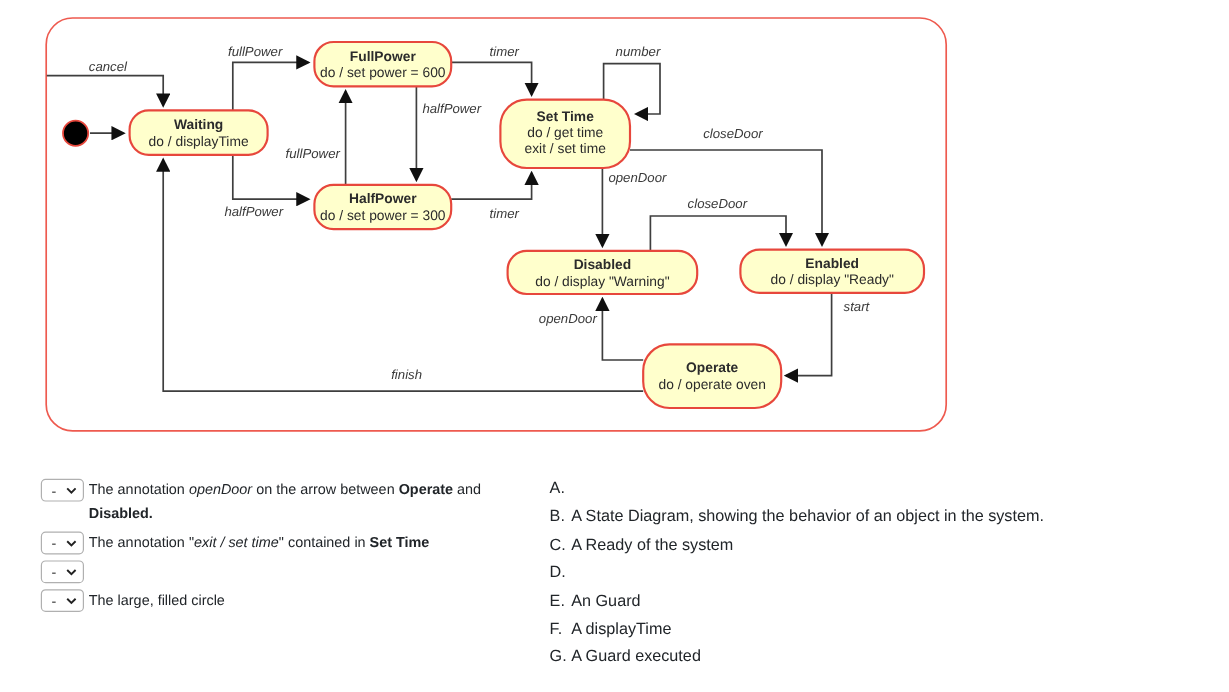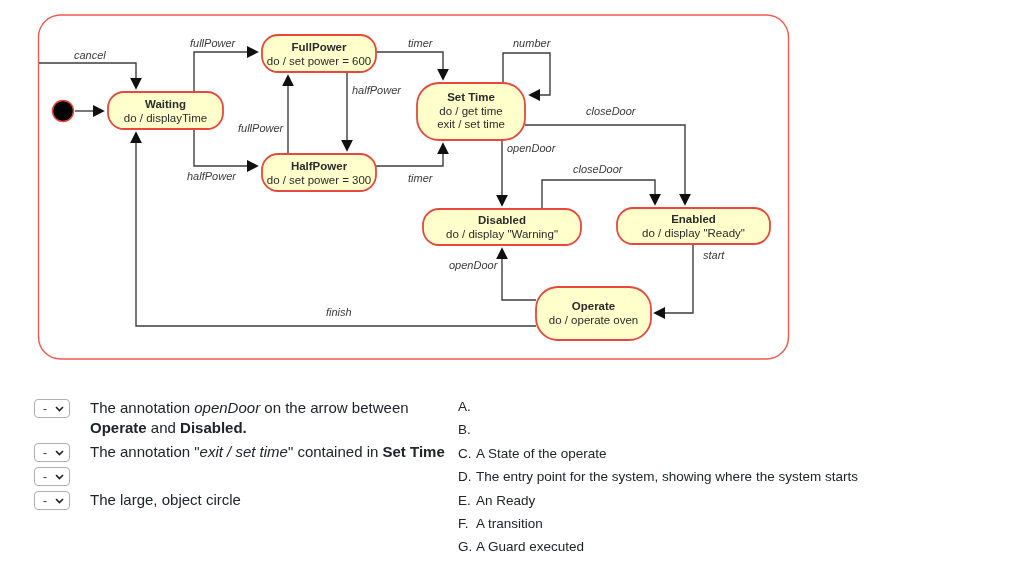--- a/index.html
+++ b/index.html
@@ -17,21 +17,21 @@
 
   
   .quiz-left  { position:absolute; left:34px;  top:398px; width:428px; color:#212529; }
   .quiz-right { position:absolute; left:458px; top:397px; width:560px; color:#212529; }
   .q-row { display:flex; align-items:flex-start; margin-bottom:4px; }
   .mini-select { flex:0 0 auto; width:36px; height:19px; margin-top:1px;
                  border:1px solid #b0b0b0; border-radius:4px; background:#fff;
                  display:inline-flex; align-items:center; justify-content:space-between;
                  padding:0 5px 0 8px; cursor:pointer; }
   .ms-val { font-size:12px; color:#333; line-height:1; }
-  .q-text { margin-left:20px; font-size:15px; line-height:20px; max-width:370px; }
+  .q-text { margin-left:4px; font-size:12px; line-height:20px; max-width:370px; }
   .q-text .i { font-style:italic; }
   .q-text .b { font-weight:bold; }
   .ans-row { display:flex; font-size:13.5px; line-height:20px; margin-bottom:3.4px; }
   .ans-letter { flex:0 0 18px; }
 </style>
 </head>
 <body>
 
 <div class="stage">
 
@@ -157,48 +157,48 @@
     </div>
 
     <div class="q-row">
       <div class="mini-select">
         <span class="ms-val">-</span>
         <svg width="9" height="6" viewBox="0 0 9 6">
           <polyline points="1,1 4.5,4.5 8,1" fill="none" stroke="#222" stroke-width="1.6"></polyline>
         </svg>
       </div>
       <div class="q-text">
-        <span class="n">The large, object circle</span>
+        <span class="n">The large, filled circle</span>
       </div>
     </div>
 
   </div>
 
   <div class="quiz-right">
     <div class="ans-row">
       <span class="ans-letter">A.</span>
     </div>
     <div class="ans-row">
       <span class="ans-letter">B.</span>
+      <span>A State Diagram, showing the behavior of an object in the system.</span>
     </div>
     <div class="ans-row">
       <span class="ans-letter">C.</span>
-      <span>A State of the operate</span>
+      <span>A Ready of the system</span>
     </div>
     <div class="ans-row">
       <span class="ans-letter">D.</span>
-      <span>The entry point for the system, showing where the system starts</span>
     </div>
     <div class="ans-row">
       <span class="ans-letter">E.</span>
-      <span>An Ready</span>
+      <span>An Guard</span>
     </div>
     <div class="ans-row">
       <span class="ans-letter">F.</span>
-      <span>A transition</span>
+      <span>A displayTime</span>
     </div>
     <div class="ans-row">
       <span class="ans-letter">G.</span>
       <span>A Guard executed</span>
     </div>
   </div>
 
 </div>
 
 </body></html>

